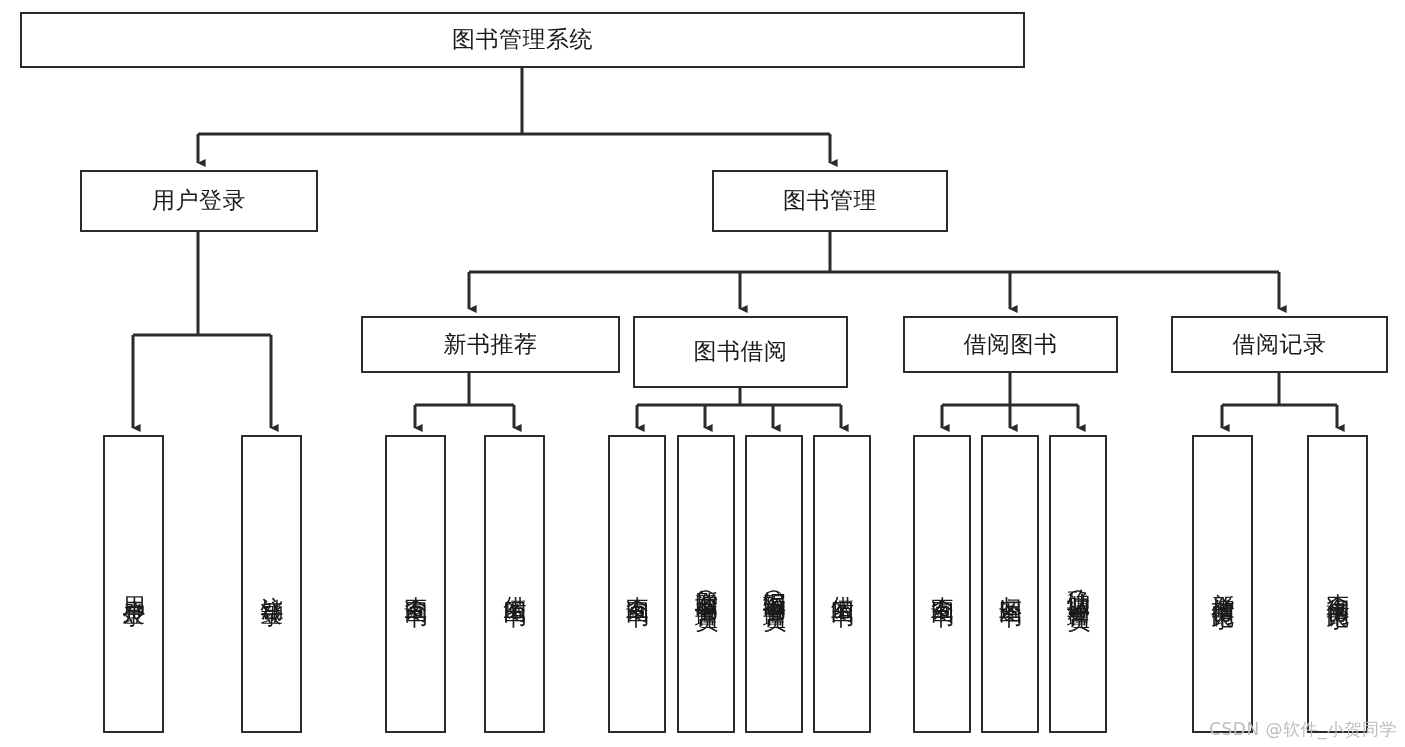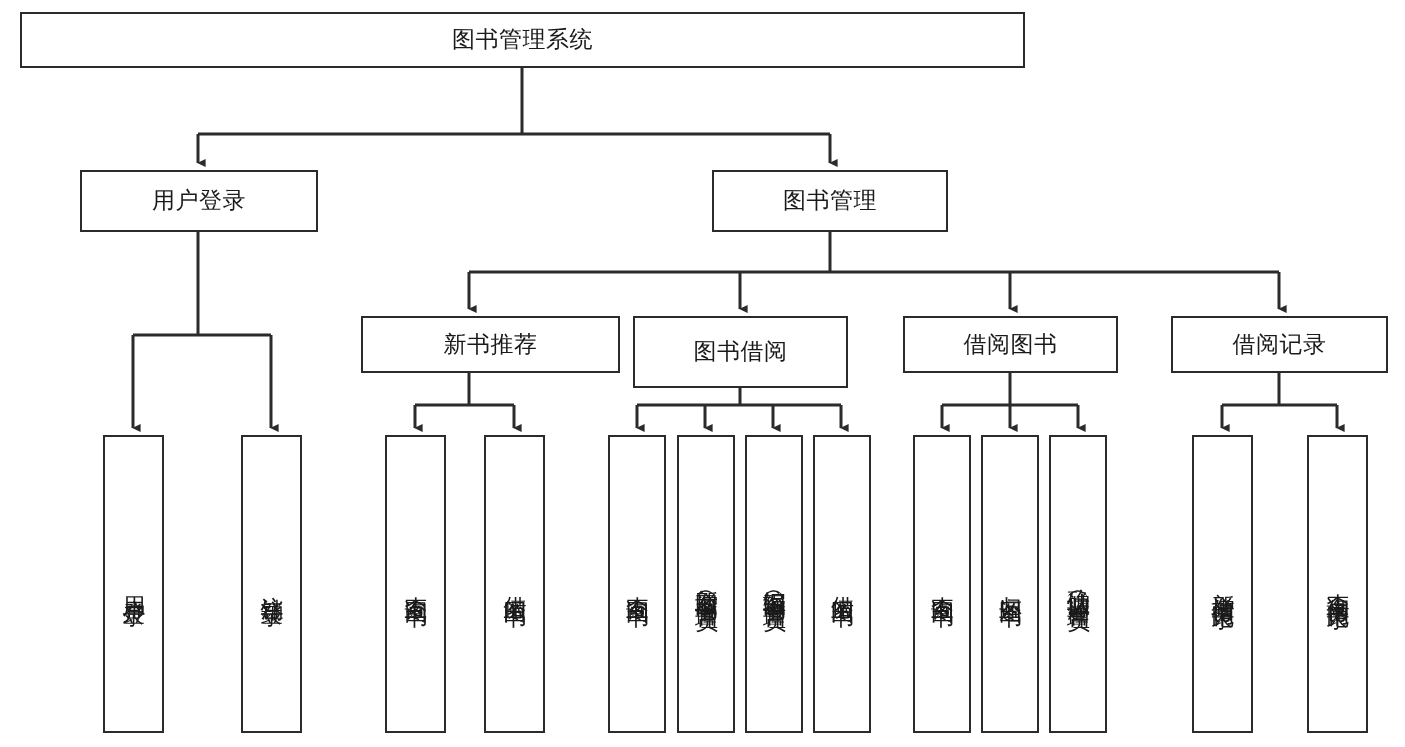--- a/index.html
+++ b/index.html
@@ -179,13 +179,14 @@
     <span>确认归还（管理员）</span>
   </div>
 
   <div class="node v" style="left:1192px; top:435px; width:61px; height:298px;">
     <span>新增借阅记录</span>
   </div>
   <div class="node v" style="left:1307px; top:435px; width:61px; height:298px;">
     <span>查询借阅记录</span>
   </div>
 
+  <div id="watermark">CSDN @软件_小贺同学</div>
 </div>
 
 </body></html>

